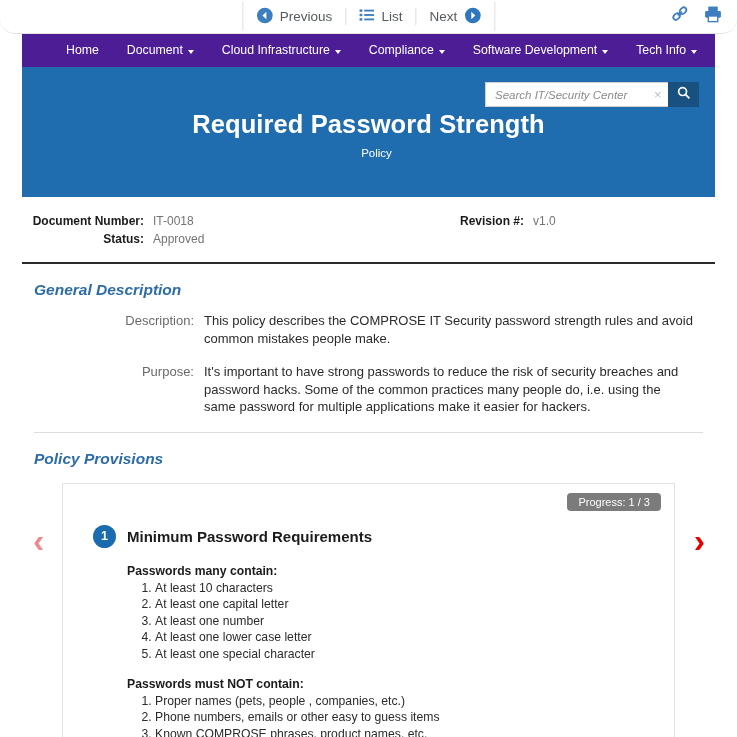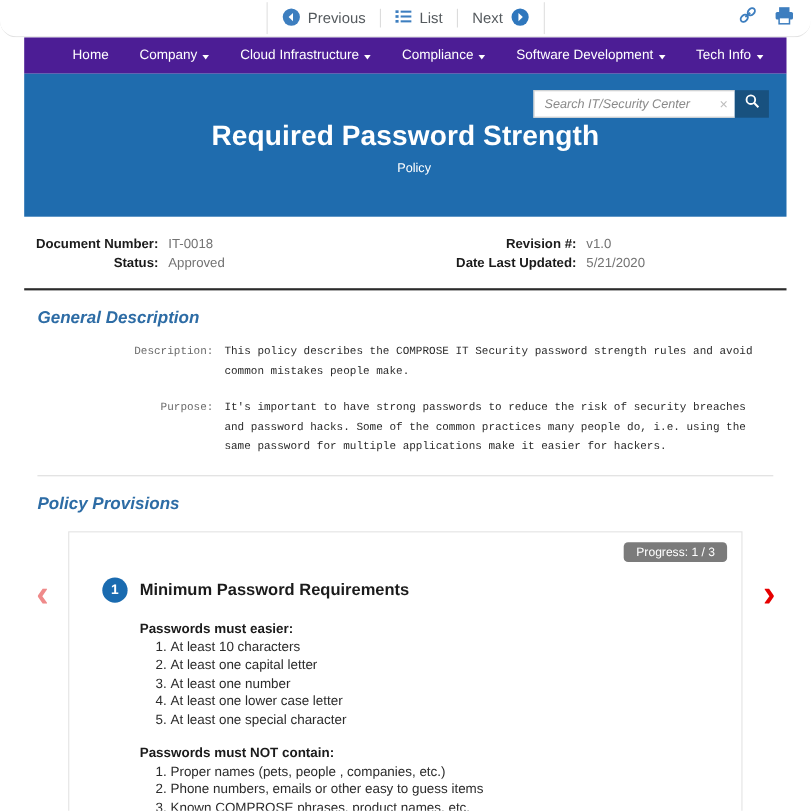--- a/index.html
+++ b/index.html
@@ -195,23 +195,22 @@
     color: #2d6ca5;
     font-size: 15.5px;
     font-style: italic;
     font-weight: bold;
     padding: 17px 0 0 12px;
   }
   .desc-block { padding: 13px 0 0 0; }
   .desc-row {
     display: flex;
     margin-bottom: 16px;
-    font-size: 10px;
+    font-size: 13px;
     line-height: 17.5px;
-    font-family: Liberation Mono, monospace;
   }
   .desc-label {
     width: 172px;
     text-align: right;
     padding-right: 10px;
     color: #6a6a6a;
     flex: none;
   }
   .desc-text { color: #2b2b2b; max-width: 492px; }
 
@@ -359,21 +358,21 @@
   </div>
 </div>
 
 <div class="page">
 
   <div class="navbar">
     <div class="navitem">
       <span>Home</span>
     </div>
     <div class="navitem">
-      <span>Company</span>
+      <span>Document</span>
       <i class="caret"></i>
     </div>
     <div class="navitem">
       <span>Cloud Infrastructure</span>
       <i class="caret"></i>
     </div>
     <div class="navitem">
       <span>Compliance</span>
       <i class="caret"></i>
     </div>
@@ -418,24 +417,20 @@
       <div class="meta-row">
         <div class="meta-label">Status:</div>
         <div class="meta-value">Approved</div>
       </div>
     </div>
     <div class="meta-col right">
       <div class="meta-row">
         <div class="meta-label">Revision #:</div>
         <div class="meta-value">v1.0</div>
       </div>
-      <div class="meta-row">
-        <div class="meta-label">Date Last Updated:</div>
-        <div class="meta-value">5/21/2020</div>
-      </div>
     </div>
   </div>
 
   <div class="section-title">General Description</div>
 
   <div class="desc-block">
     <div class="desc-row">
       <div class="desc-label">Description:</div>
       <div class="desc-text">This policy describes the COMPROSE IT Security password strength rules and avoid common mistakes people make.</div>
     </div>
@@ -455,21 +450,21 @@
 
     <div class="card">
       <div class="progress-badge">Progress: 1 / 3</div>
 
       <div class="step-head">
         <div class="step-num">1</div>
         <div class="step-title">Minimum Password Requirements</div>
       </div>
 
       <div class="body-block">
-        <div class="body-head">Passwords must easier:</div>
+        <div class="body-head">Passwords many contain:</div>
         <ol class="body-list">
           <li>At least 10 characters</li>
           <li>At least one capital letter</li>
           <li>At least one number</li>
           <li>At least one lower case letter</li>
           <li>At least one special character</li>
         </ol>
       </div>
 
       <div class="body-block">

